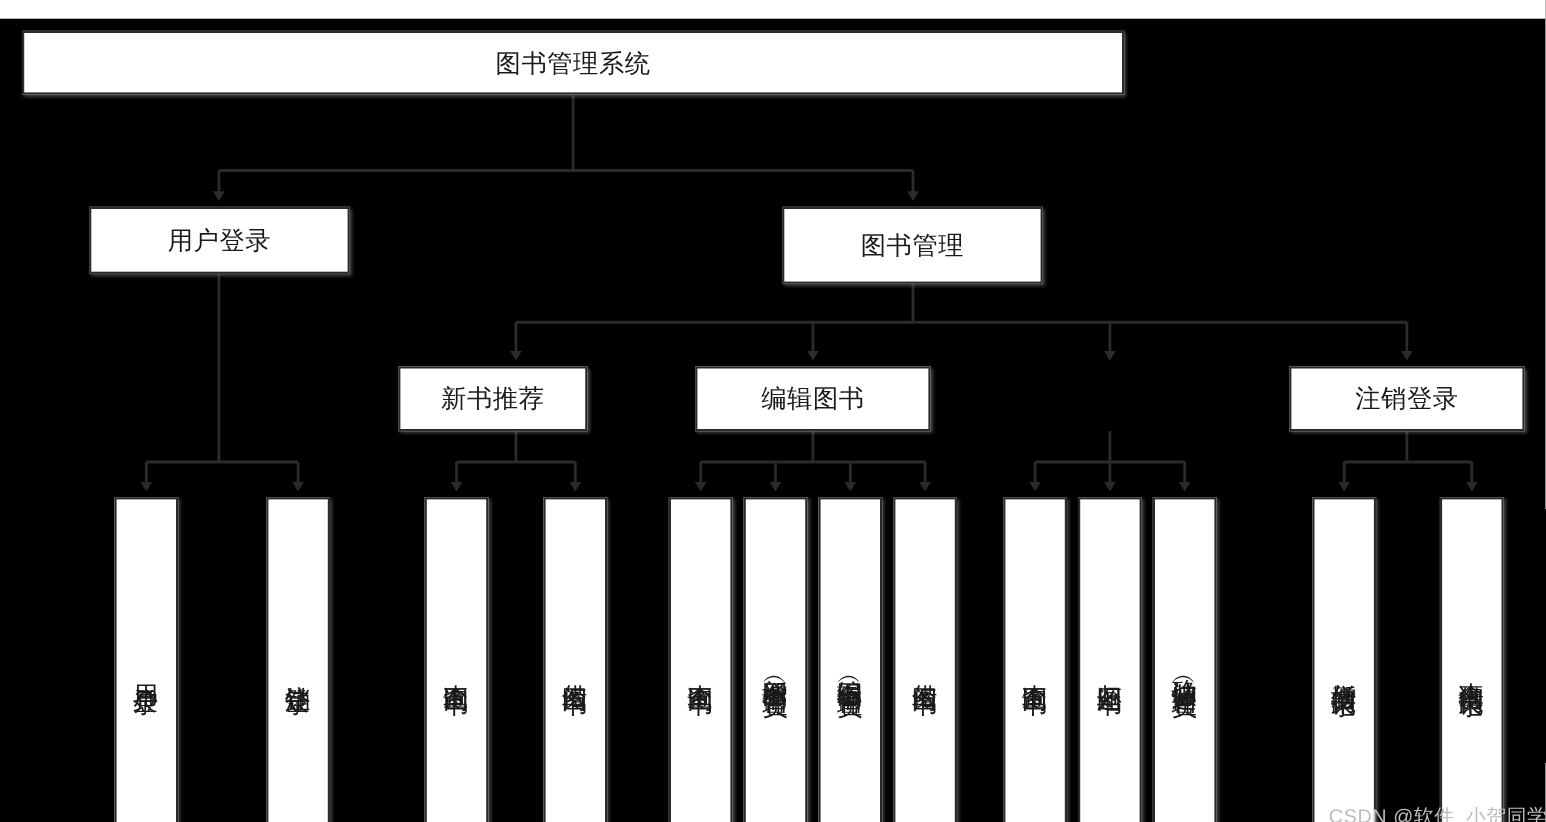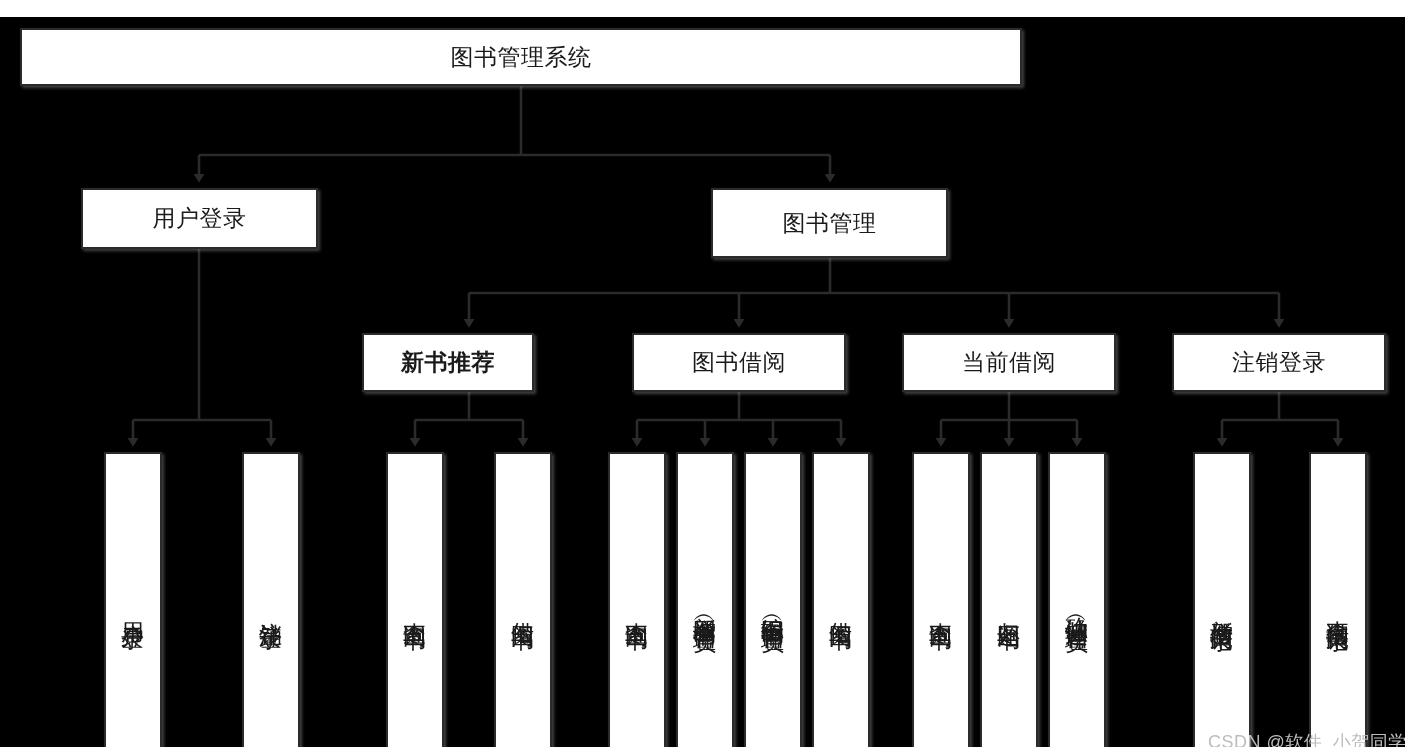--- a/index.html
+++ b/index.html
@@ -134,28 +134,25 @@
     <span class="label">图书管理系统</span>
   </div>
 
   <div class="node h" style="left:81px; top:171px; width:237px; height:61px;">
     <span class="label">用户登录</span>
   </div>
   <div class="node h" style="left:711px; top:171px; width:237px; height:70px;">
     <span class="label">图书管理</span>
   </div>
 
-  <div class="node h" style="left:362px; top:316px; width:172px; height:59px;font-weight:bold;">
+  <div class="node h" style="left:362px; top:316px; width:172px; height:59px;">
     <span class="label">新书推荐</span>
   </div>
   <div class="node h" style="left:632px; top:316px; width:214px; height:59px;">
-    <span class="label">图书借阅</span>
-  </div>
-  <div class="node h" style="left:902px; top:316px; width:214px; height:59px;">
-    <span class="label">当前借阅</span>
+    <span class="label">编辑图书</span>
   </div>
   <div class="node h" style="left:1172px; top:316px; width:214px; height:59px;">
     <span class="label">注销登录</span>
   </div>
 
   <div class="node v mid" style="left:104px; top:435px; width:58px; height:300px;">
     <span class="label" style="margin-top: 144px;">用户登录</span>
   </div>
   <div class="node v mid" style="left:242px; top:435px; width:58px; height:300px;">
     <span class="label" style="margin-top: 144px;">注销登录</span>

